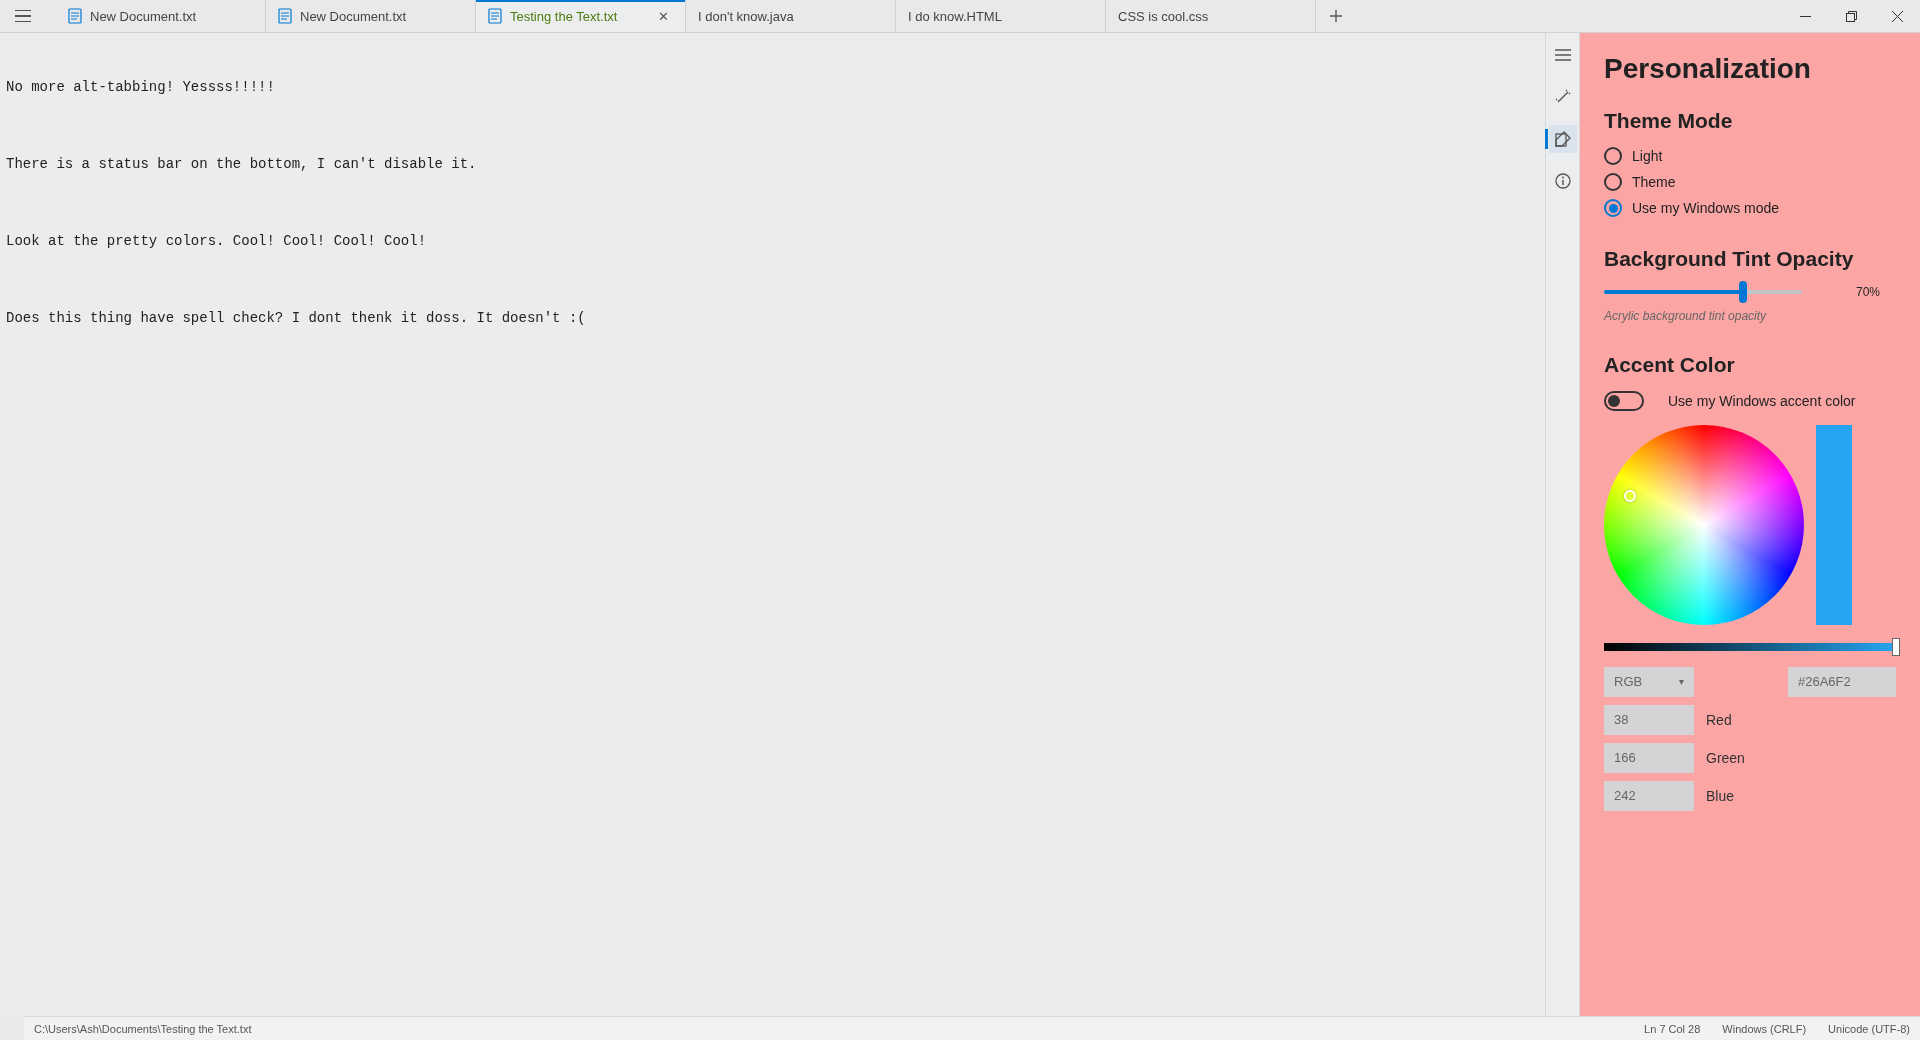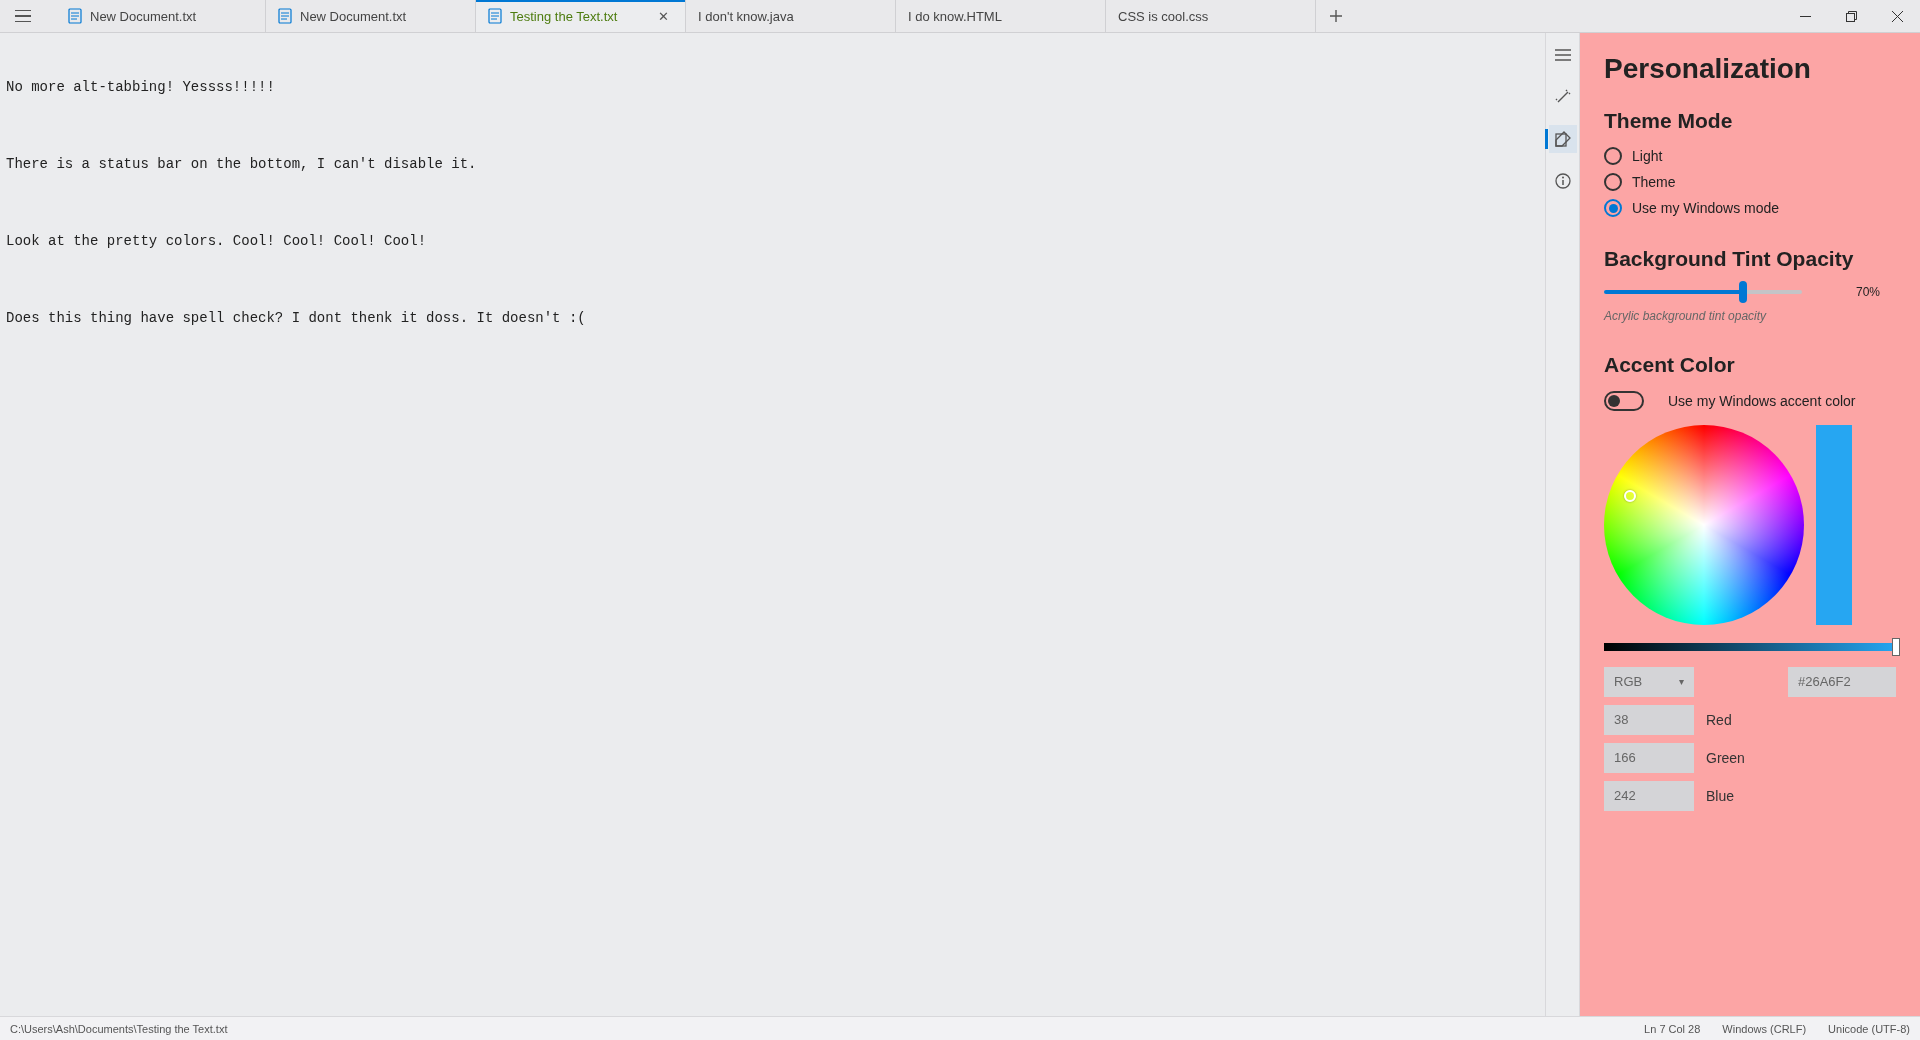--- a/index.html
+++ b/index.html
@@ -184,20 +184,21 @@
 
 .statusbar {
   height: 24px;
   background: #f2f2f4;
   border-top: 1px solid #d8d8db;
   display: flex;
   align-items: center;
   font-size: 11px;
   color: #555;
   padding: 0 10px;
+  margin-left: 24px;
 }
 .sb-right { margin-left: auto; display: flex; gap: 22px; }
 </style>
 </head>
 <body>
 
 <div class="titlebar">
   <div class="hamburger">
     <svg width="16" height="12" viewBox="0 0 16 12">
         <path d="M0 0h16M0 6h16M0 12h16" stroke="#555" stroke-width="2"></path>

